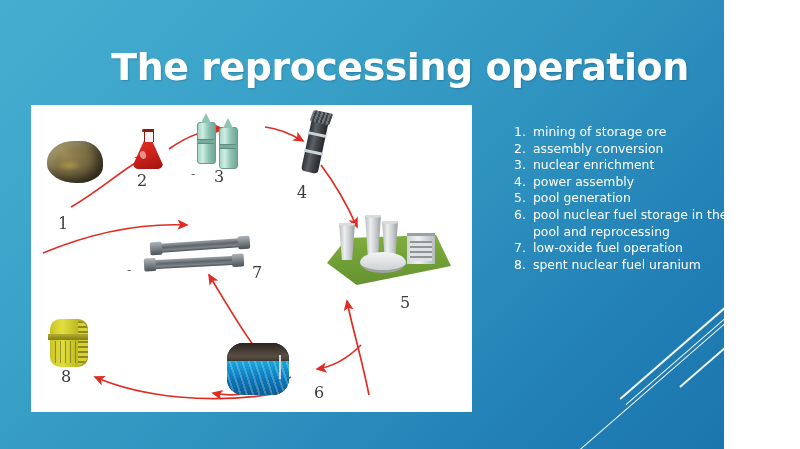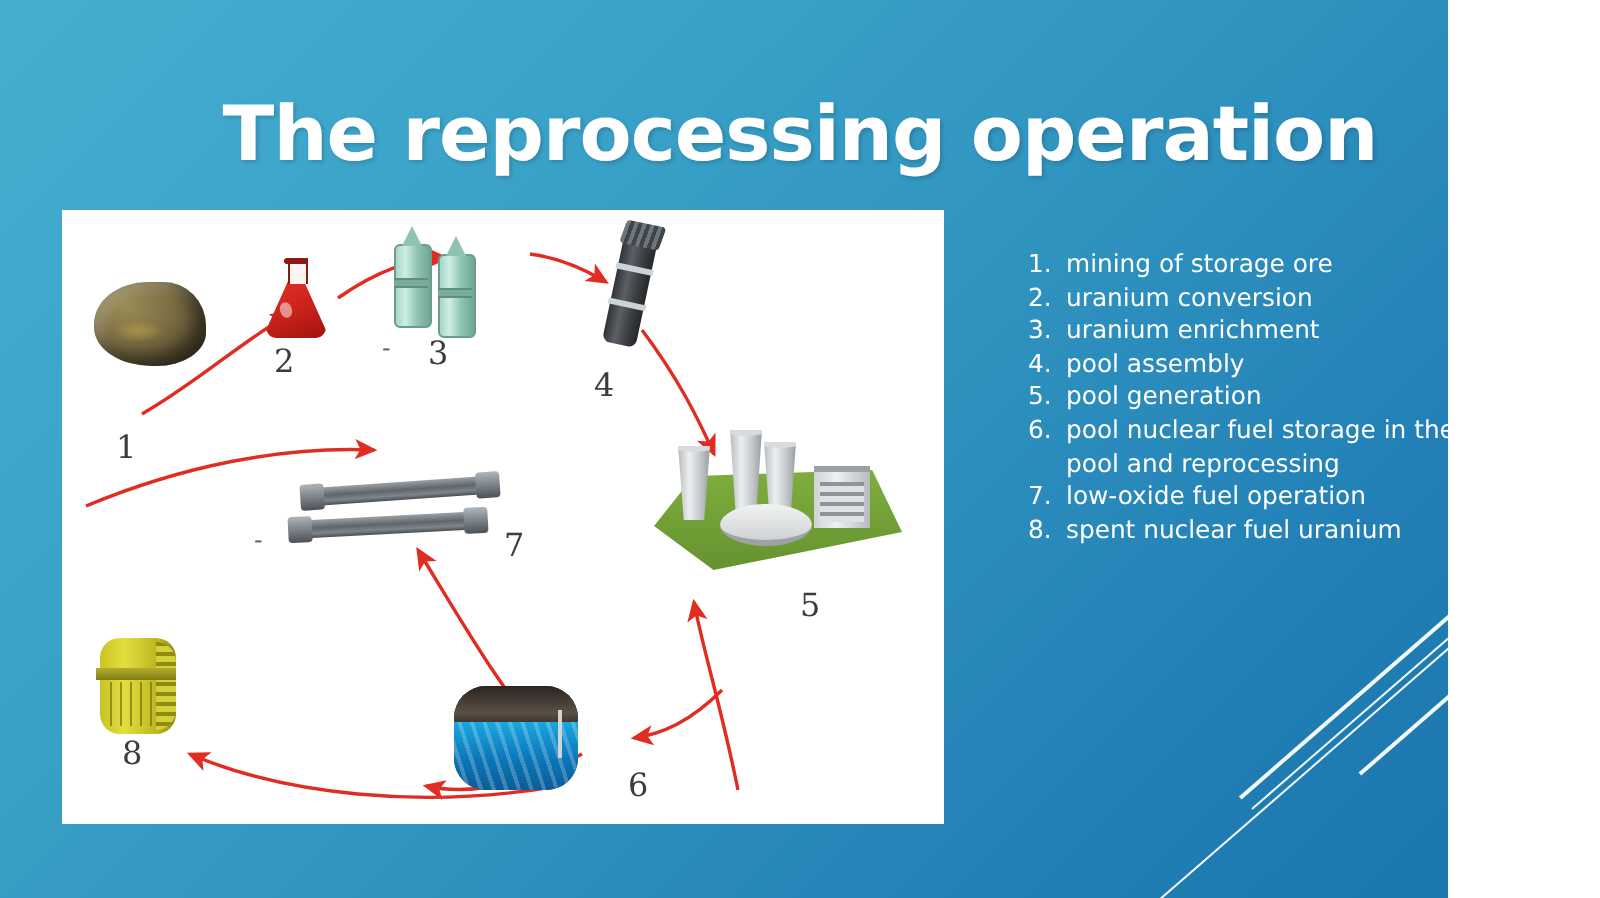--- a/index.html
+++ b/index.html
@@ -412,29 +412,29 @@
 
   <div class="title">The reprocessing operation</div>
 
   <div class="list">
     <div class="list-item">
       <span class="list-num">1.</span>
       <span class="list-text">mining of storage ore</span>
     </div>
     <div class="list-item">
       <span class="list-num">2.</span>
-      <span class="list-text">uranium conversion</span>
+      <span class="list-text">assembly conversion</span>
     </div>
     <div class="list-item">
       <span class="list-num">3.</span>
-      <span class="list-text">uranium enrichment</span>
+      <span class="list-text">nuclear enrichment</span>
     </div>
     <div class="list-item">
       <span class="list-num">4.</span>
-      <span class="list-text"> pool assembly</span>
+      <span class="list-text"> power assembly</span>
     </div>
     <div class="list-item">
       <span class="list-num">5.</span>
       <span class="list-text">pool generation</span>
     </div>
     <div class="list-item">
       <span class="list-num">6.</span>
       <span class="list-text">pool nuclear fuel storage in the pool and reprocessing</span>
     </div>
     <div class="list-item">

